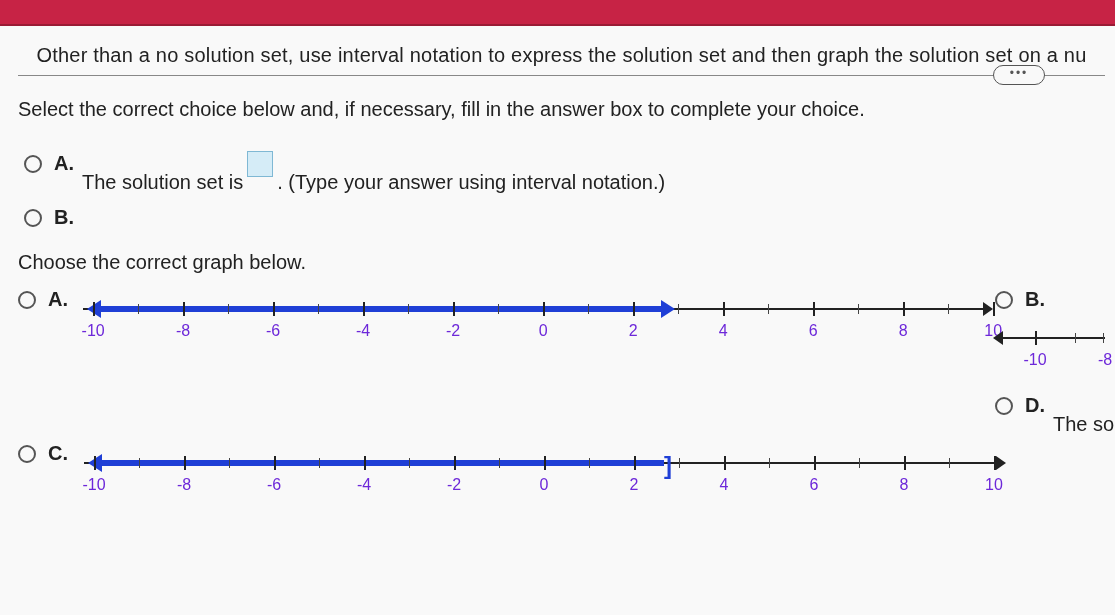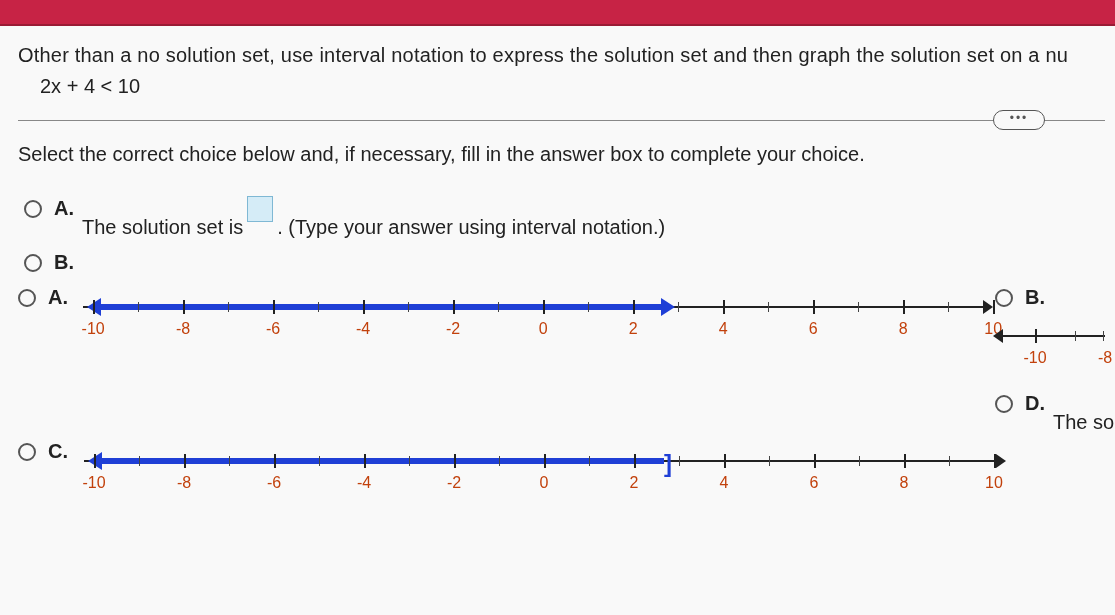--- a/index.html
+++ b/index.html
@@ -16,21 +16,21 @@
   .topbar {
     height: 26px;
     background: #c72345;
     border-bottom: 2px solid #9a1b35;
   }
   .content {
     padding: 18px 10px 10px 18px;
     color: #222;
     font-size: 20px;
   }
-  .instruction { margin-bottom: 8px; letter-spacing: 0.2px; }
+  .instruction { margin-bottom: 8px; letter-spacing: 0.2px; text-align: center; }
   .equation { margin-left: 22px; margin-bottom: 22px; font-size: 20px; }
   .hr {
     position: relative;
     height: 1px;
     background: #888;
     margin: 8px 0 22px 0;
   }
   .ellipsis-btn {
     position: absolute;
     right: 60px;
@@ -121,21 +121,21 @@
     position: absolute;
     top: 16px;
     width: 1px;
     height: 10px;
     background: #444;
   }
   .tlabel {
     position: absolute;
     top: 34px;
     font-size: 16px;
-    color: #c2410c;
+    color: #6d28d9;
     transform: translateX(-50%);
   }
   .sol-line {
     position: absolute;
     top: 18px;
     height: 6px;
     background: #1f3fd6;
   }
   .sol-arrow-l {
     position: absolute;
@@ -205,41 +205,41 @@
   .fw-normal { font-weight: normal; margin-top: 38px; }
 </style>
 </head>
 <body>
 
 <div class="topbar"></div>
 
 <div class="content">
 
   <div class="instruction">Other than a no solution set, use interval notation to express the solution set and then graph the solution set on a nu</div>
-  <div class="equation">2x + 4 &lt; 10</div>
 
   <div class="hr">
     <div class="ellipsis-btn">•••</div>
   </div>
 
   <div class="prompt">Select the correct choice below and, if necessary, fill in the answer box to complete your choice.</div>
 
   <div class="choice-row">
     <div class="radio"></div>
     <span class="choice-label">A.</span>
     <span class="fw-normal">The solution set is </span>
     <span class="answer-box"></span>
     <span class="fw-normal">. (Type your answer using interval notation.)</span>
   </div>
 
   <div class="choice-row">
     <div class="radio"></div>
     <span class="choice-label">B.</span>
   </div>
 
+  <div class="graph-prompt">Choose the correct graph below.</div>
 
   <div class="graph-area">
 
     <div class="graph-row">
       <div class="graph-opt">
         <div class="radio"></div>
         <span>A.</span>
       </div>
       <div class="numline-wrap">
         <div class="axis"></div>

